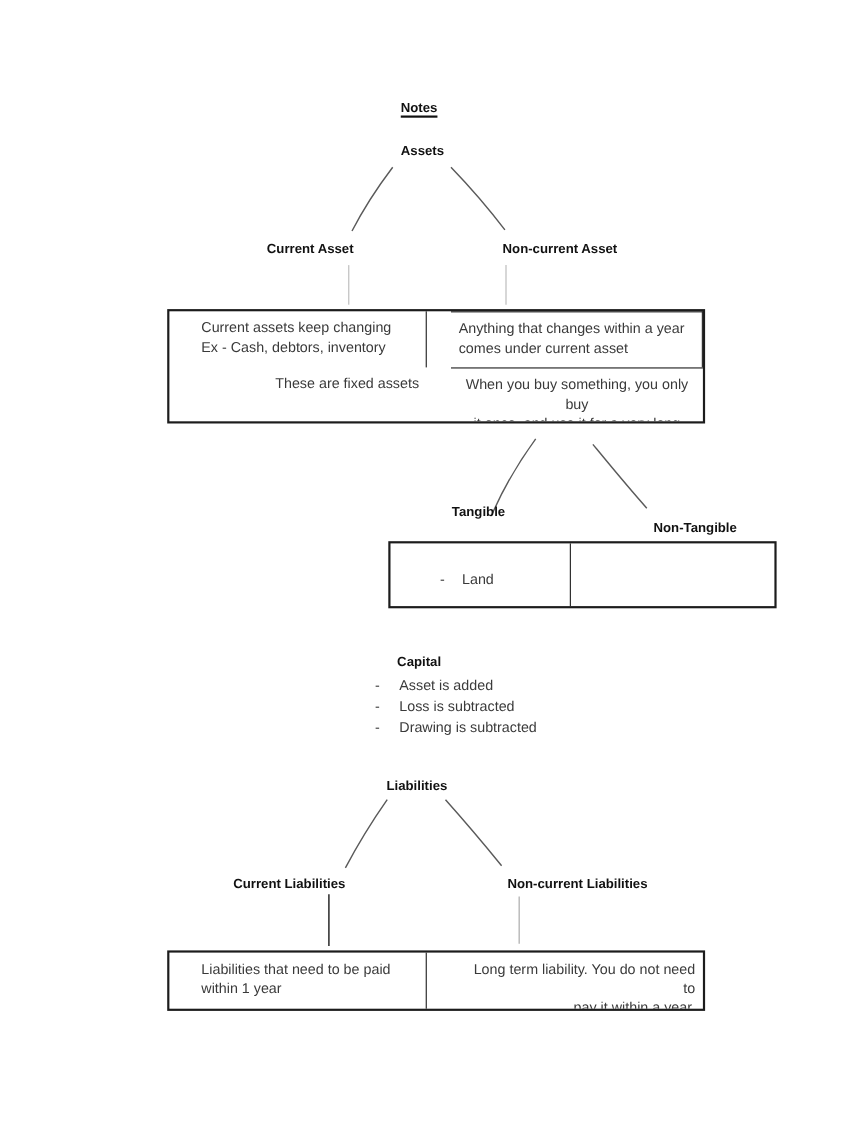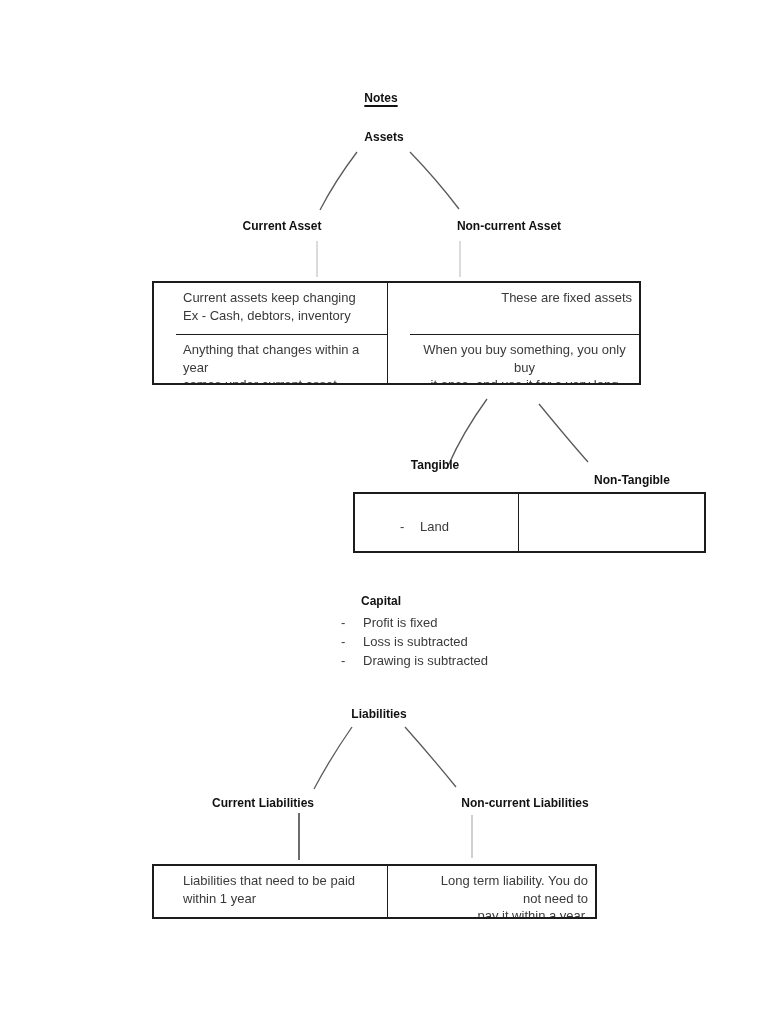--- a/index.html
+++ b/index.html
@@ -89,23 +89,23 @@
 
   <div class="label underlined" style="left:381px; top:91px;">Notes</div>
 
   <div class="label" style="left:384px; top:130px;">Assets</div>
   <div class="label" style="left:282px; top:219px;">Current Asset</div>
   <div class="label" style="left:509px; top:219px;">Non-current Asset</div>
 
   <div class="tbl" style="left:152px; top:281px; width:489px; grid-template-columns:234px 1fr; grid-template-rows:51px 49px;">
     <div class="cell divider-right">Current assets keep changing
 Ex - Cash, debtors, inventory</div>
-    <div class="cell align-right">These are fixed assets</div>
     <div class="cell divider-right divider-top">Anything that changes within a year
 comes under current asset</div>
+    <div class="cell align-right">These are fixed assets</div>
     <div class="cell align-center divider-top">When you buy something, you only buy
 it once, and use it for a very long time.</div>
   </div>
 
   <div class="label" style="left:435px; top:458px;">Tangible</div>
   <div class="label" style="left:632px; top:473px;">Non-Tangible</div>
 
   <div class="tbl" style="left:353px; top:492px; width:353px; grid-template-columns:164px 1fr; grid-template-rows:57px;">
     <div class="cell divider-right dash-list tangible-list" style="padding:0;">
       <div class="dash-row" style="margin-top:6px;">
@@ -113,36 +113,36 @@
         <span>Land</span>
       </div>
       
     </div>
   </div>
 
   <div class="capital-block">
     <div class="capital-heading">Capital</div>
     <div class="dash-row">
       <span class="dash">-</span>
-      <span>Profit is fixed</span>
+      <span>Asset is added</span>
     </div>
     <div class="dash-row">
       <span class="dash">-</span>
       <span>Loss is subtracted</span>
     </div>
     <div class="dash-row">
       <span class="dash">-</span>
       <span>Drawing is subtracted</span>
     </div>
   </div>
 
   <div class="label" style="left:379px; top:707px;">Liabilities</div>
   <div class="label" style="left:263px; top:796px;">Current Liabilities</div>
   <div class="label" style="left:525px; top:796px;">Non-current Liabilities</div>
 
-  <div class="tbl" style="left:152px; top:864px; width:445px; grid-template-columns:234px 1fr; grid-template-rows:51px;gap:10px;">
+  <div class="tbl" style="left:152px; top:864px; width:489px; grid-template-columns:234px 1fr; grid-template-rows:51px;gap:10px;">
     <div class="cell divider-right">Liabilities that need to be paid
 within 1 year</div>
     <div class="cell align-right">Long term liability. You do not need to
 pay it within a year.</div>
   </div>
 
 </div>
 
 </body></html>

